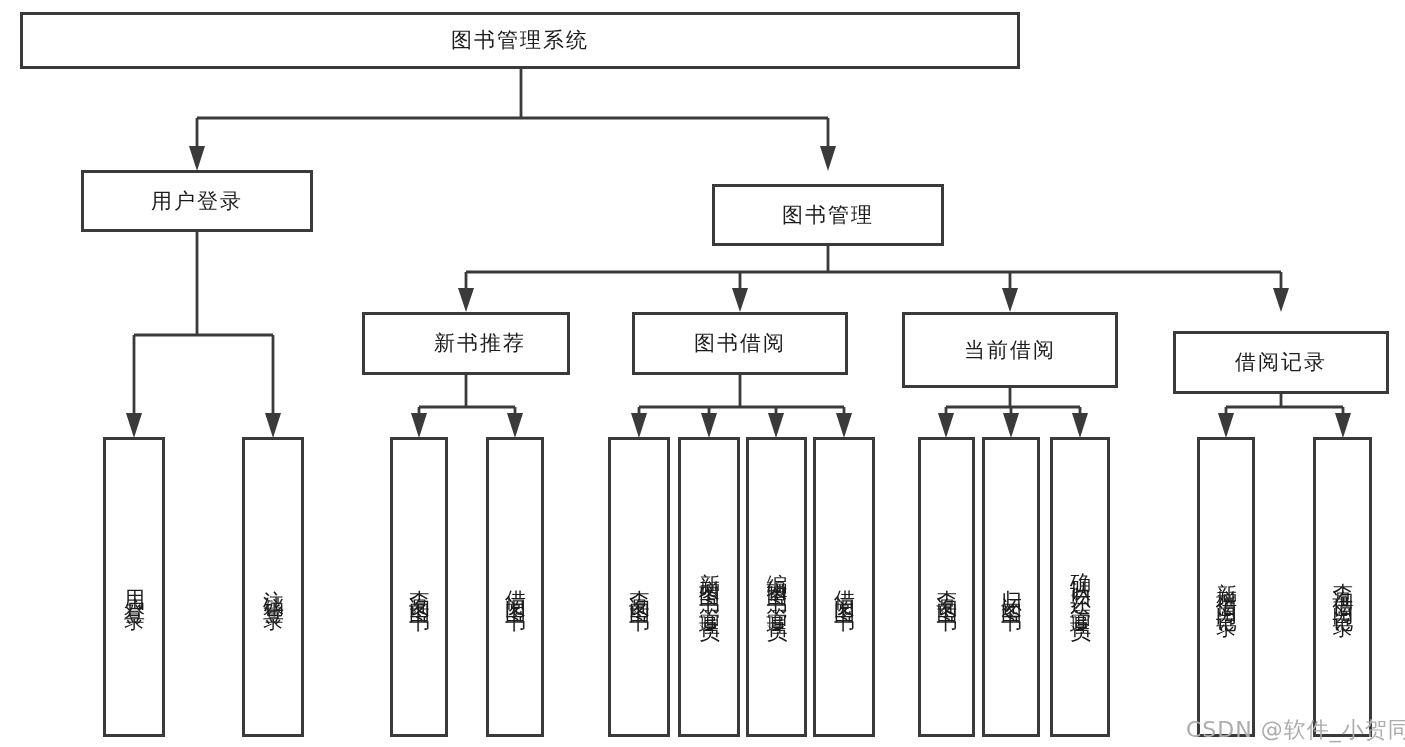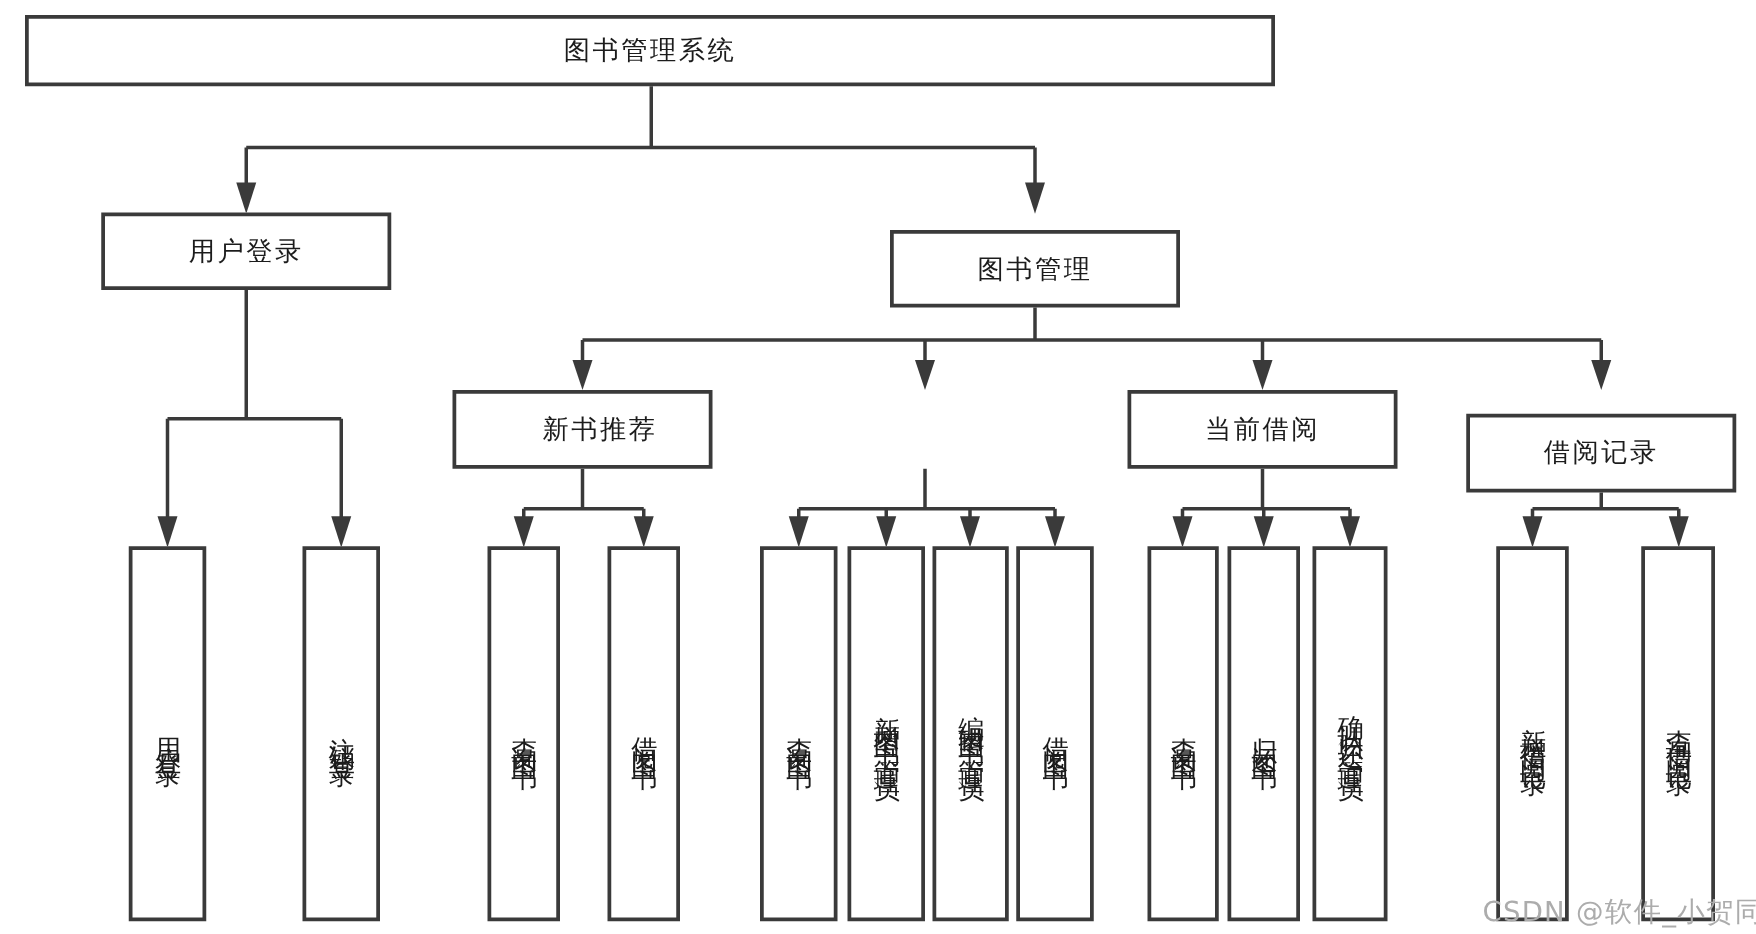--- a/index.html
+++ b/index.html
@@ -94,21 +94,22 @@
       <polygon points="1335,413 1351,413 1343,438"></polygon>
     </g>
   </svg>
 
   <div class="node h" style="left:20px; top:12px; width:1000px; height:57px;">图书管理系统</div>
 
   <div class="node h" style="left:81px; top:170px; width:232px; height:62px;">用户登录</div>
   <div class="node h" style="left:712px; top:170px; width:232px; height:62px;margin-top:14px;">图书管理</div>
 
   <div class="node h" style="left:362px; top:312px; width:208px; height:63px;padding-left:28px;">新书推荐</div>
-  <div class="node h" style="left:902px; top:312px; width:216px; height:63px;">当前借阅</div>
+  <div class="node h" style="left:632px; top:312px; width:216px; height:63px;">图书借阅</div>
+  <div class="node h" style="left:902px; top:312px; width:216px; height:76px;">当前借阅</div>
   <div class="node h" style="left:1173px; top:312px; width:216px; height:63px;margin-top:19px;">借阅记录</div>
 
   <div class="node v" style="left:103px; top:437px; width:62px; height:300px;">用户登录</div>
   <div class="node v" style="left:242px; top:437px; width:62px; height:300px;">注销登录</div>
 
   <div class="node v" style="left:390px; top:437px; width:58px; height:300px;">查询图书</div>
   <div class="node v" style="left:486px; top:437px; width:58px; height:300px;">借阅图书</div>
 
   <div class="node v" style="left:608px; top:437px; width:62px; height:300px;">查询图书</div>
   <div class="node v" style="left:678px; top:437px; width:62px; height:300px;">新增图书（管理员）</div>

